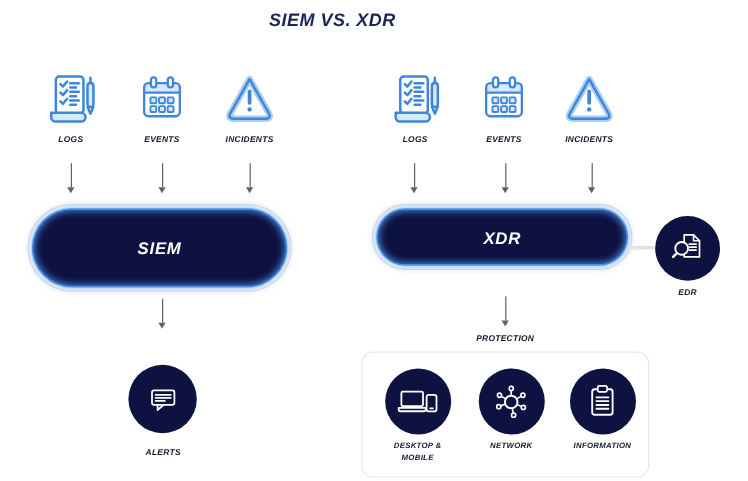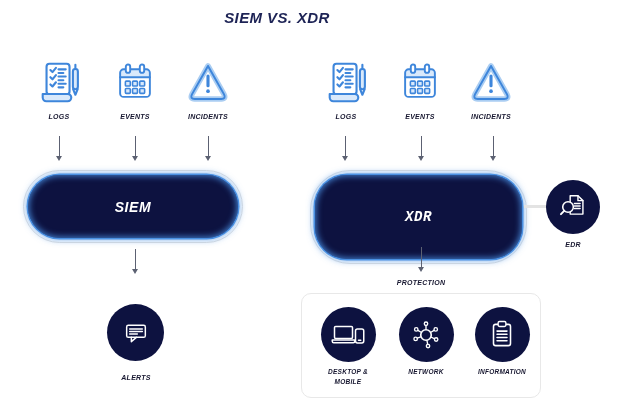--- a/index.html
+++ b/index.html
@@ -241,21 +241,21 @@
   </div>
 <div class="abs arrow" style="left:416px;top:136px;">
     <div class="shaft"></div>
     <div class="head"></div>
   </div>
 <div class="abs arrow" style="left:488px;top:136px;">
     <div class="shaft"></div>
     <div class="head"></div>
   </div>
 
-<div class="abs pill-outer" style="left:310px;top:170px;width:217px;height:94px;font-family:Liberation Mono, monospace;">
+<div class="abs pill-outer" style="left:310px;top:170px;width:217px;height:55px;">
   <div class="pill-inner">
     <span class="pill-label">XDR</span>
   </div>
 </div>
 
 <div class="abs connector" style="left:524px;top:205px;width:25px;height:2.5px;"></div>
 <div class="abs navy-circle z1" style="left:546px;top:180px;width:54px;height:54px;">
   <span>
       <svg width="34" height="34" viewBox="0 0 48 48">
         <use href="#ic-edr"></use>

